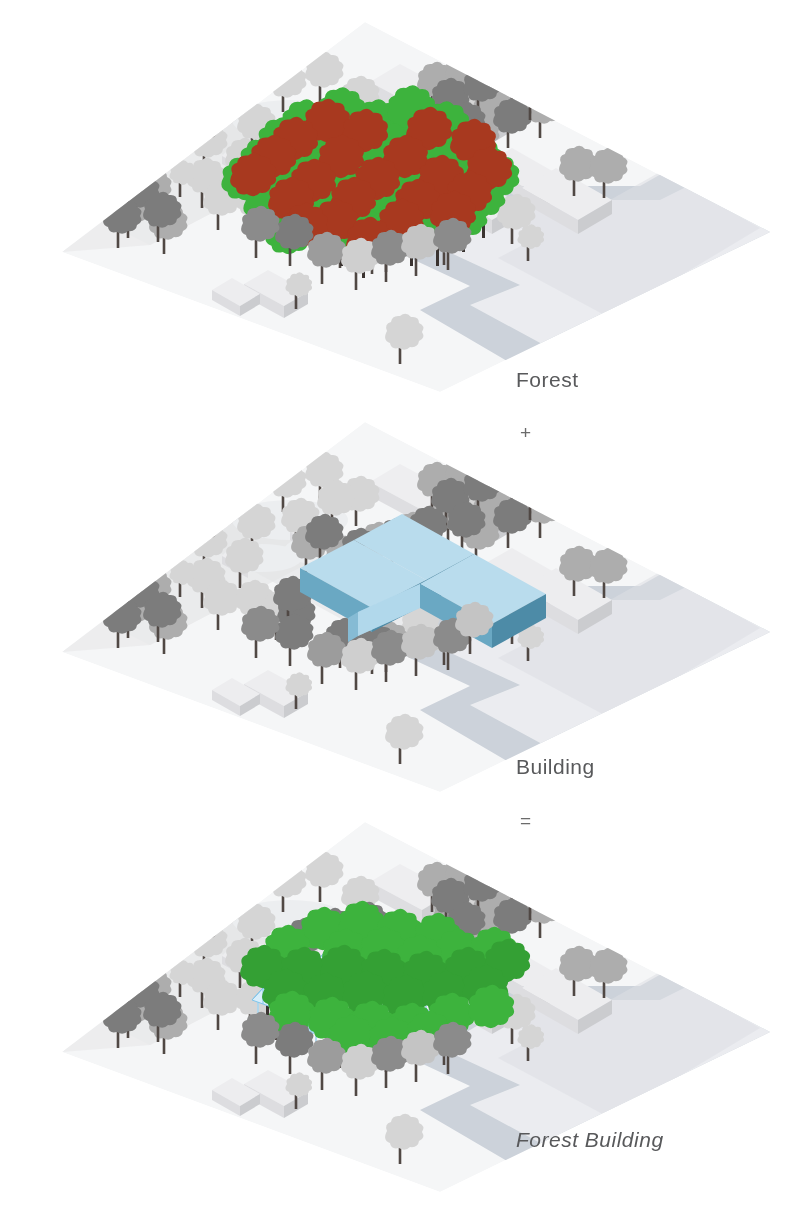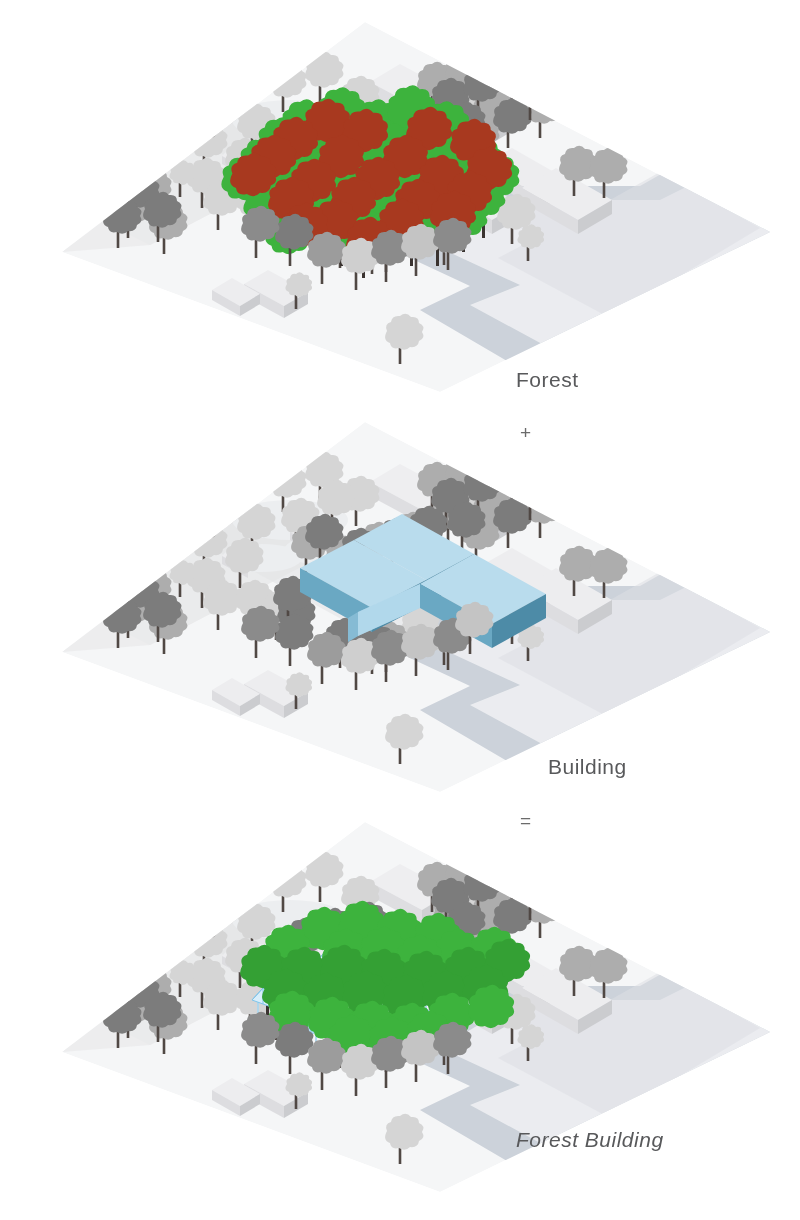--- a/index.html
+++ b/index.html
@@ -32,21 +32,21 @@
     color:#58595b;
   }
   .operator{
     font-size:19px;
     color:#6b6b6b;
     font-weight:400;
   }
 
   #label-forest{left:516px;top:368px;}
   #op-plus{left:520px;top:422px;}
-  #label-building{left:548px;top:755px;}
+  #label-building{left:516px;top:755px;}
   #op-equals{left:520px;top:810px;}
   #label-forest-building{left:516px;top:1128px;font-style:italic;}
 </style>
 </head>
 <body>
 
 <div class="page">
 
   <div class="panel" id="panel-forest">
     <svg viewBox="0 0 800 400" xmlns="http://www.w3.org/2000/svg">

